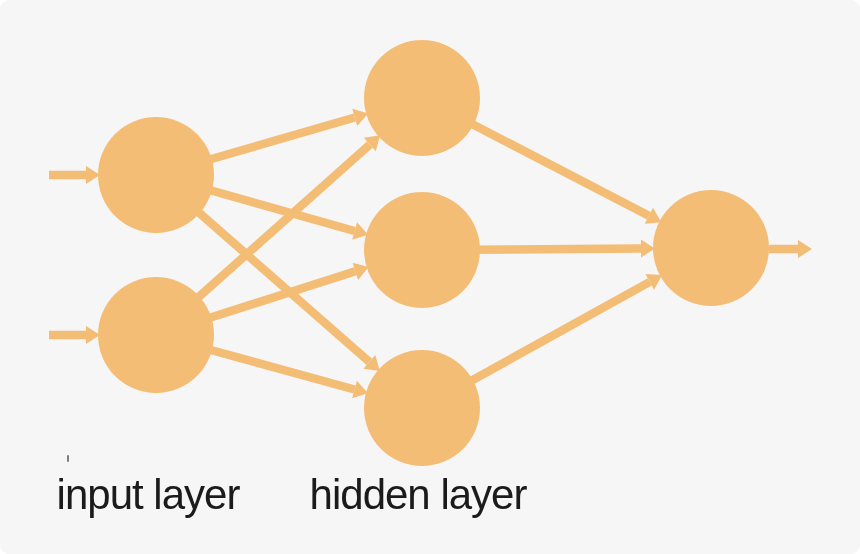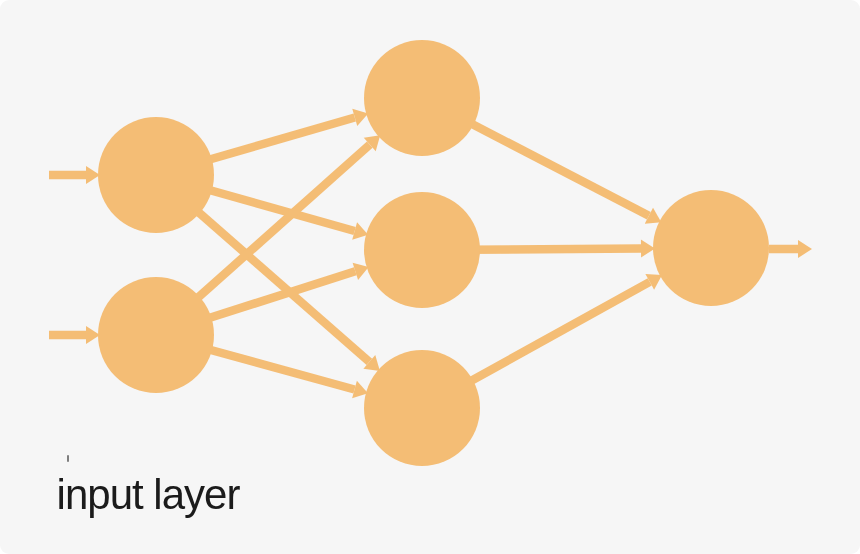--- a/index.html
+++ b/index.html
@@ -69,14 +69,15 @@
         <circle cx="422" cy="98" r="58" fill="#f4bd75"></circle>
         <circle cx="422" cy="250" r="58" fill="#f4bd75"></circle>
         <circle cx="422" cy="408" r="58" fill="#f4bd75"></circle>
         <circle cx="711" cy="248" r="58" fill="#f4bd75"></circle>
       </g>
   </svg>
 
   <div class="stray-tick" style="left: 67px; top: 455px; background: rgb(85, 85, 85);"></div>
 
   <span class="layer-label" style="left: 148px; top: 474px; color: rgb(27, 27, 27);">input layer</span>
+  <span class="layer-label" style="left: 418px; top: 474px; color: rgb(27, 27, 27);">hidden layer</span>
 
 </div>
 
 </body></html>

